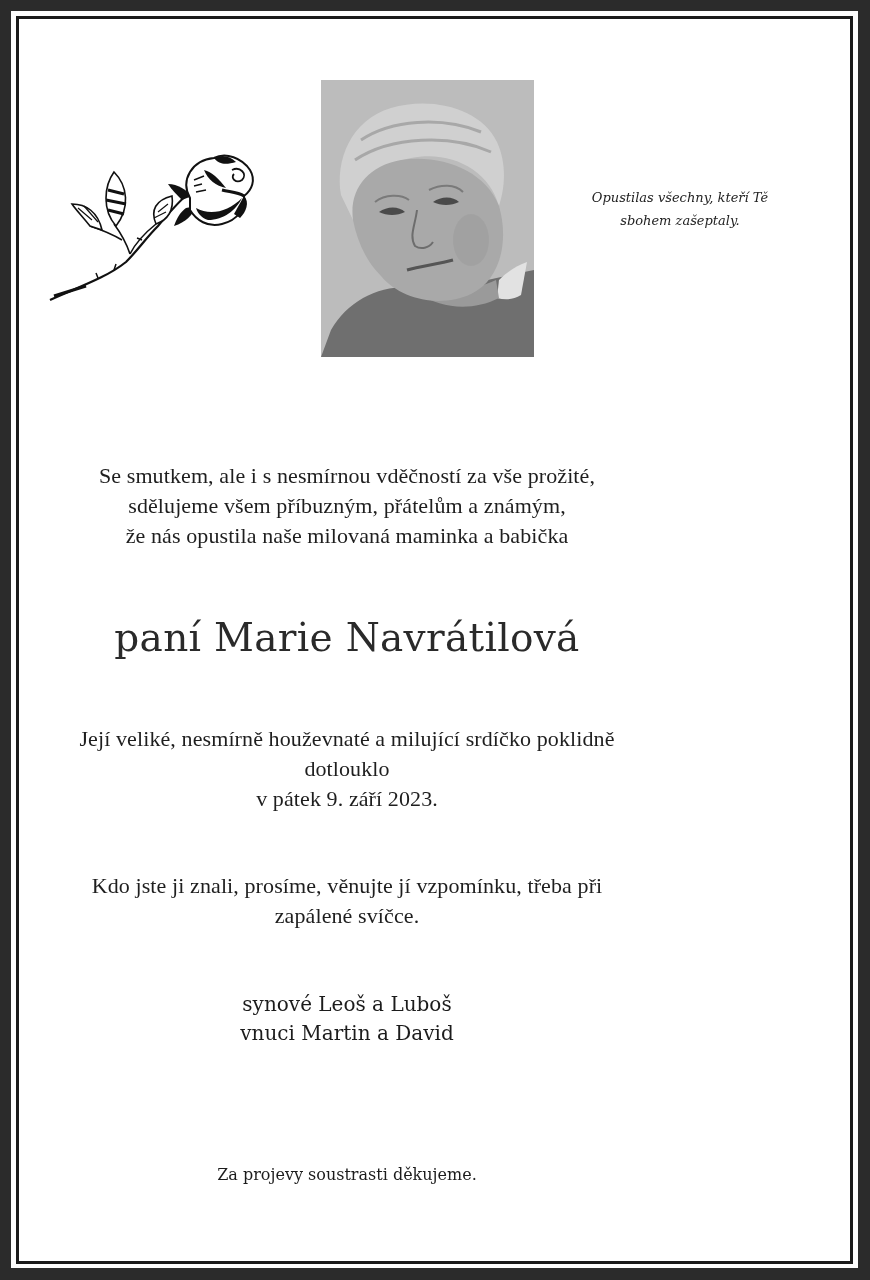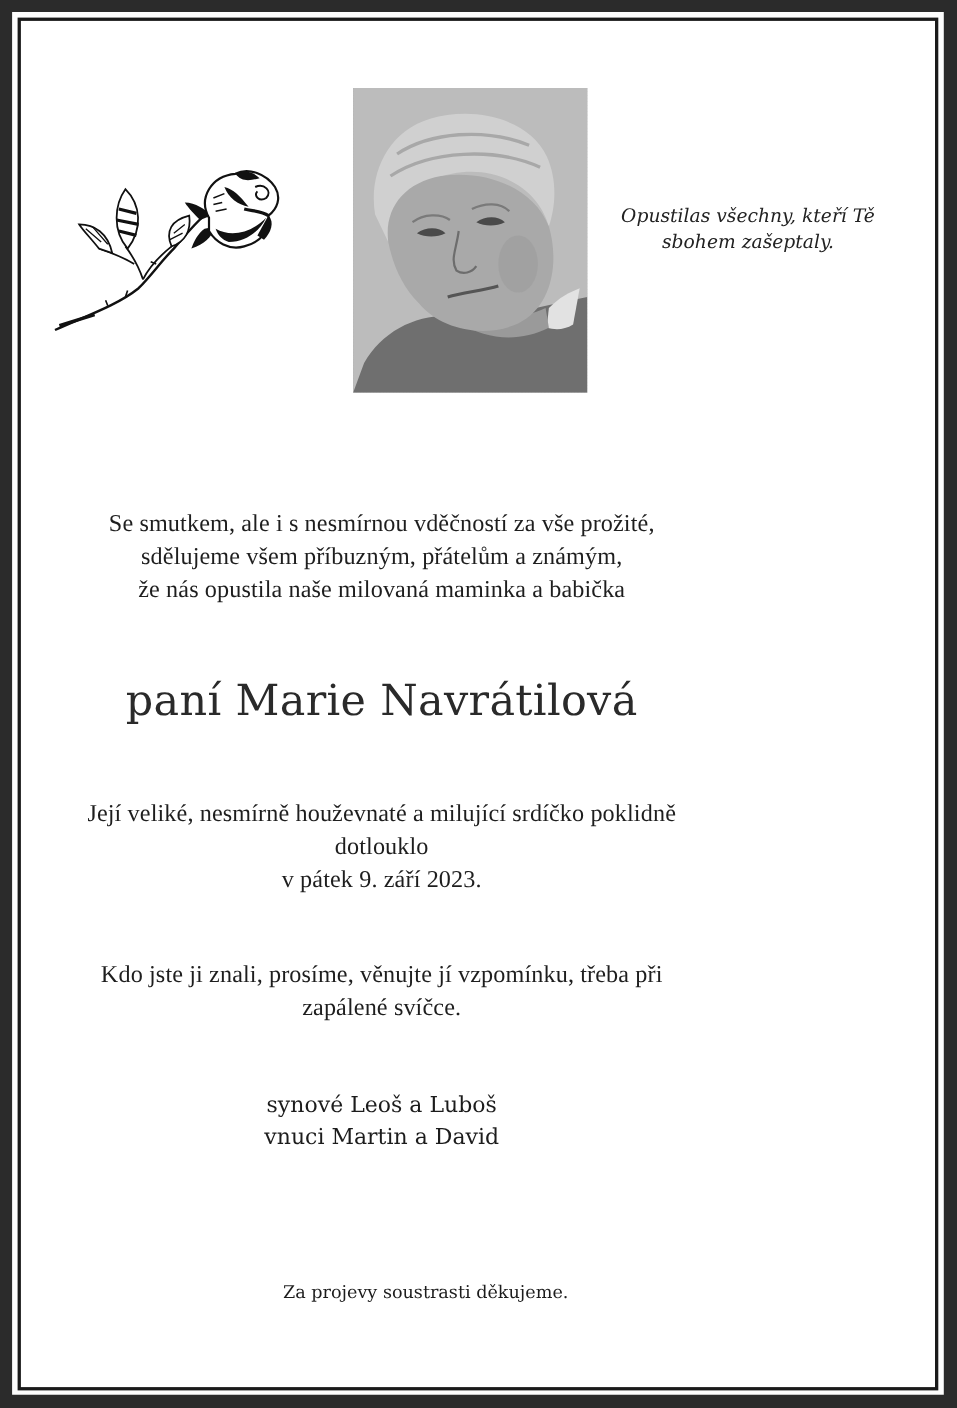--- a/index.html
+++ b/index.html
@@ -49,21 +49,21 @@
         #b7b7b7;
     }
     .photo svg { display: block; }
     .quote {
       position: absolute;
       left: 552px; top: 186px;
       width: 256px;
       text-align: center;
       font-family: "DejaVu Serif", serif;
       font-style: italic;
-      font-size: 17px;
+      font-size: 13px;
       line-height: 23px;
       color: #222;
     }
     .quote span { display: block; white-space: nowrap; }
     .centered {
       position: absolute;
       left: 0;
       width: 694px;
       text-align: center;
     }
@@ -100,21 +100,20 @@
       font-size: 20px;
       line-height: 29px;
       color: #1c1c1c;
     }
     .thanks {
       top: 1164px;
       font-family: "DejaVu Serif", serif;
       font-size: 16px;
       line-height: 22px;
       color: #1c1c1c;
-      padding-left: 40px;
     }
   </style>
 </head>
 <body>
 
 <div class="outer-frame"></div>
 <div class="inner-frame"></div>
 
 <div class="rose">
   <svg width="210" height="160" viewBox="0 0 210 160" xmlns="http://www.w3.org/2000/svg">

